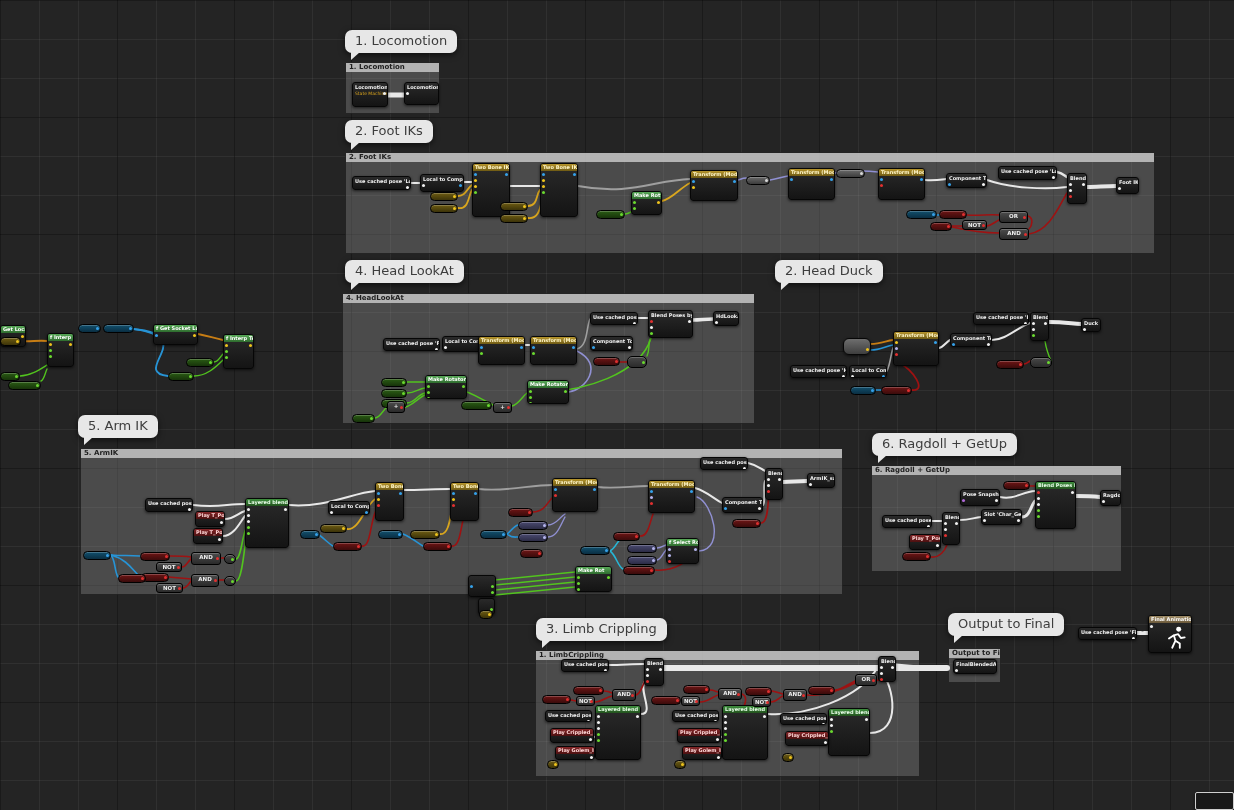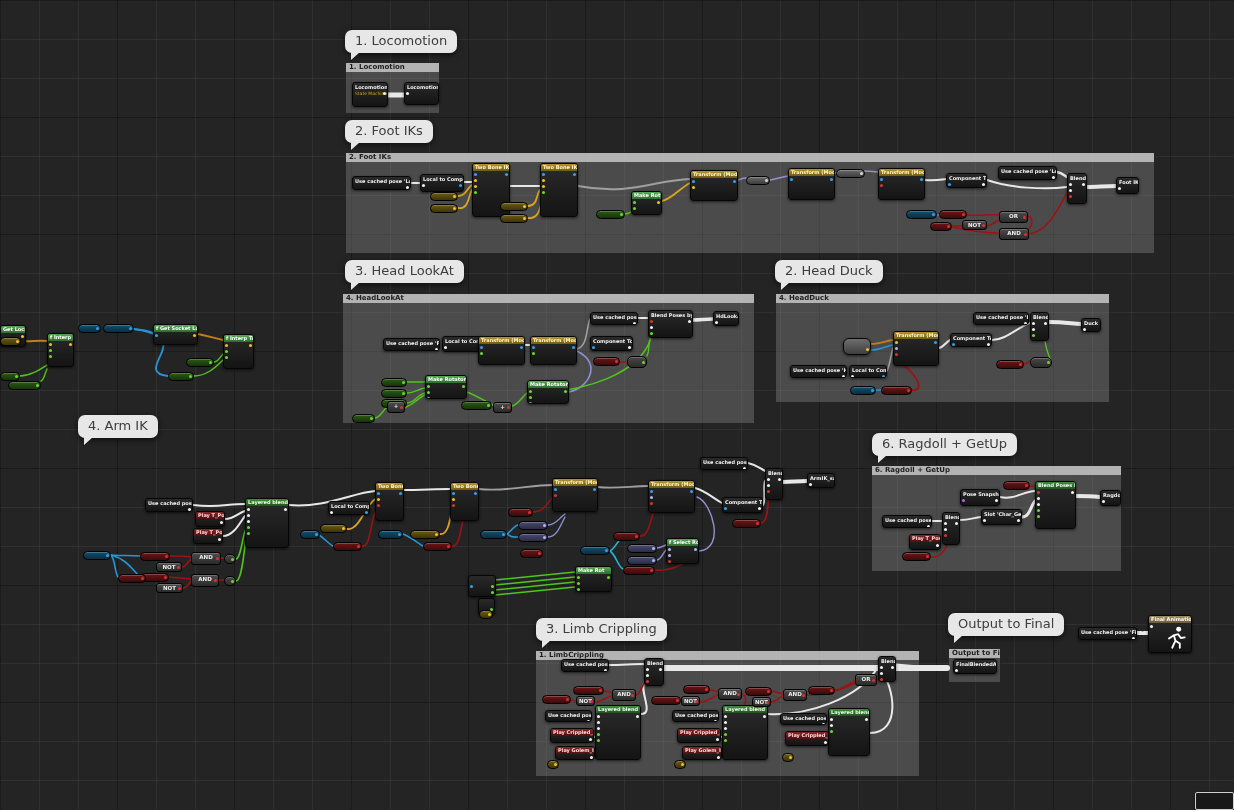--- a/index.html
+++ b/index.html
@@ -184,22 +184,22 @@
     </svg>
 <div class="comment" style="left: 345px; top: 62px; width: 95px; height: 52px;">
       <div class="comment-hdr">1. Locomotion</div>
     </div>
     <div class="comment" style="left: 345px; top: 152px; width: 810px; height: 102px;">
       <div class="comment-hdr">2. Foot IKs</div>
     </div>
     <div class="comment" style="left: 342px; top: 293px; width: 413px; height: 131px;">
       <div class="comment-hdr">4. HeadLookAt</div>
     </div>
-    <div class="comment" style="left: 775px; top: 293px; width: 335px; height: 110px;">
-      <div class="comment-hdr">4. HeadDuck</div>
+    <div class="comment" style="left: 80px; top: 448px; width: 763px; height: 147px;">
+      <div class="comment-hdr">5. ArmIK</div>
     </div>
     <div class="comment" style="left: 871px; top: 465px; width: 251px; height: 107px;">
       <div class="comment-hdr">6. Ragdoll + GetUp</div>
     </div>
     <div class="comment" style="left: 535px; top: 650px; width: 385px; height: 127px;">
       <div class="comment-hdr">1. LimbCrippling</div>
     </div>
     <div class="comment" style="left: 948px; top: 648px; width: 53px; height: 35px;">
       <div class="comment-hdr">Output to Final</div>
     </div>
@@ -729,19 +729,19 @@
       <div class="t">AND</div>
     </div>
     <div class="pill pill-logic" style="left: 855px; top: 674px; width: 22px; height: 12px;">
       <div class="t">OR</div>
     </div>
     <div class="pill pill-yellow" style="left: 547px; top: 760px; width: 12px;"></div>
     <div class="pill pill-yellow" style="left: 674px; top: 760px; width: 12px;"></div>
     <div class="pill pill-yellow" style="left: 782px; top: 753px; width: 12px;"></div>
     <div class="bubble" style="left: 345px; top: 30px;">1. Locomotion</div>
     <div class="bubble" style="left: 345px; top: 120px;">2. Foot IKs</div>
-    <div class="bubble" style="left: 345px; top: 260px;">3. Head LookAt</div>
+    <div class="bubble" style="left: 345px; top: 260px;">4. Head LookAt</div>
     <div class="bubble" style="left: 775px; top: 260px;">2. Head Duck</div>
-    <div class="bubble" style="left: 78px; top: 415px;">4. Arm IK</div>
+    <div class="bubble" style="left: 78px; top: 415px;">5. Arm IK</div>
     <div class="bubble" style="left: 872px; top: 433px;">6. Ragdoll + GetUp</div>
     <div class="bubble" style="left: 536px; top: 618px;">3. Limb Crippling</div>
     <div class="bubble" style="left: 948px; top: 613px;">Output to Final</div>
   </div>
 
 </body></html>

